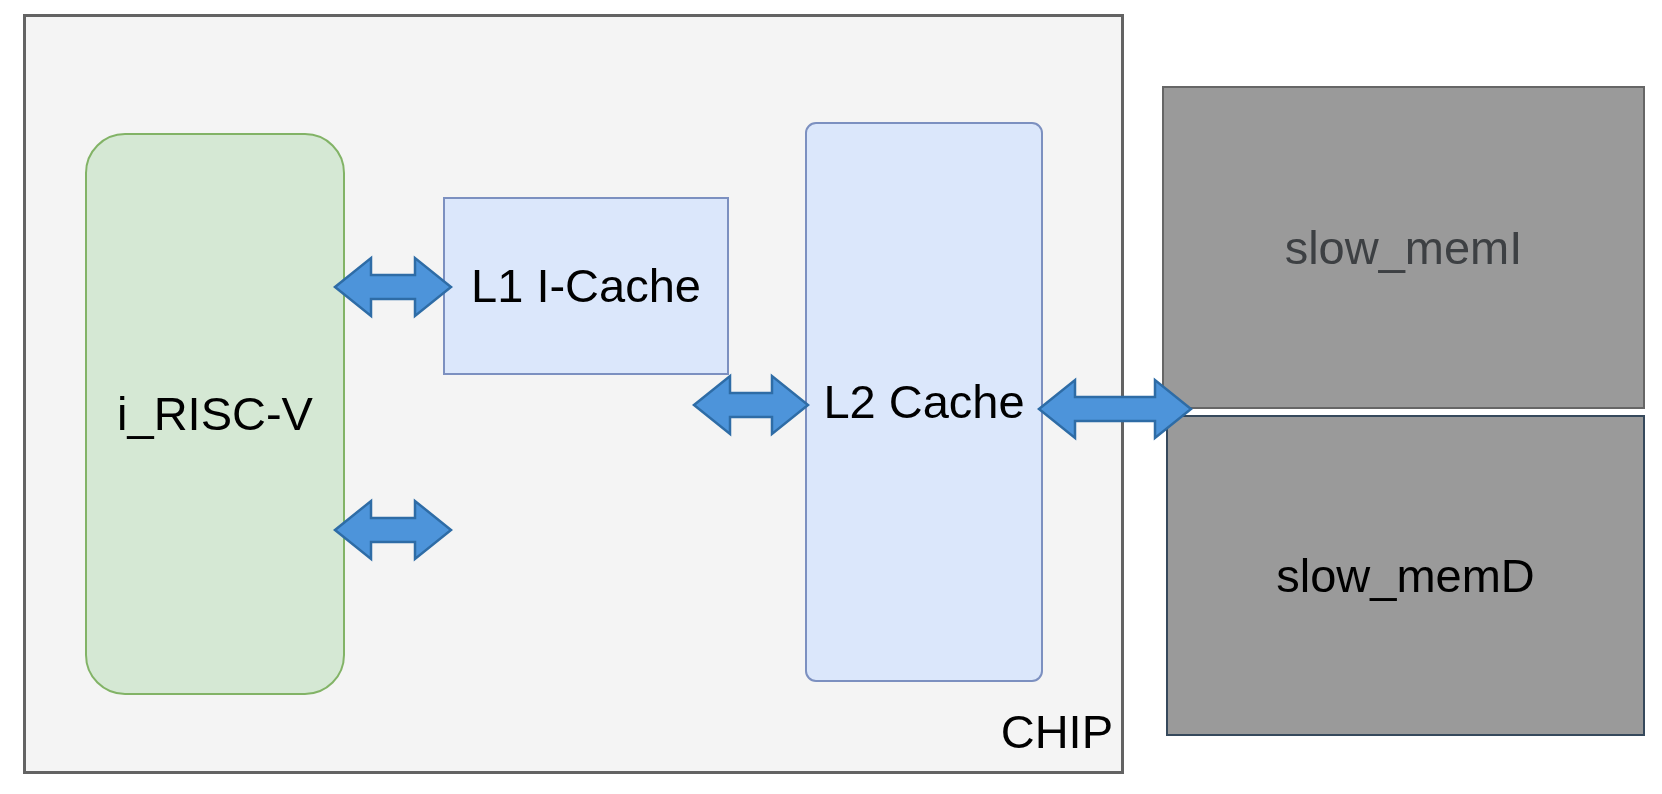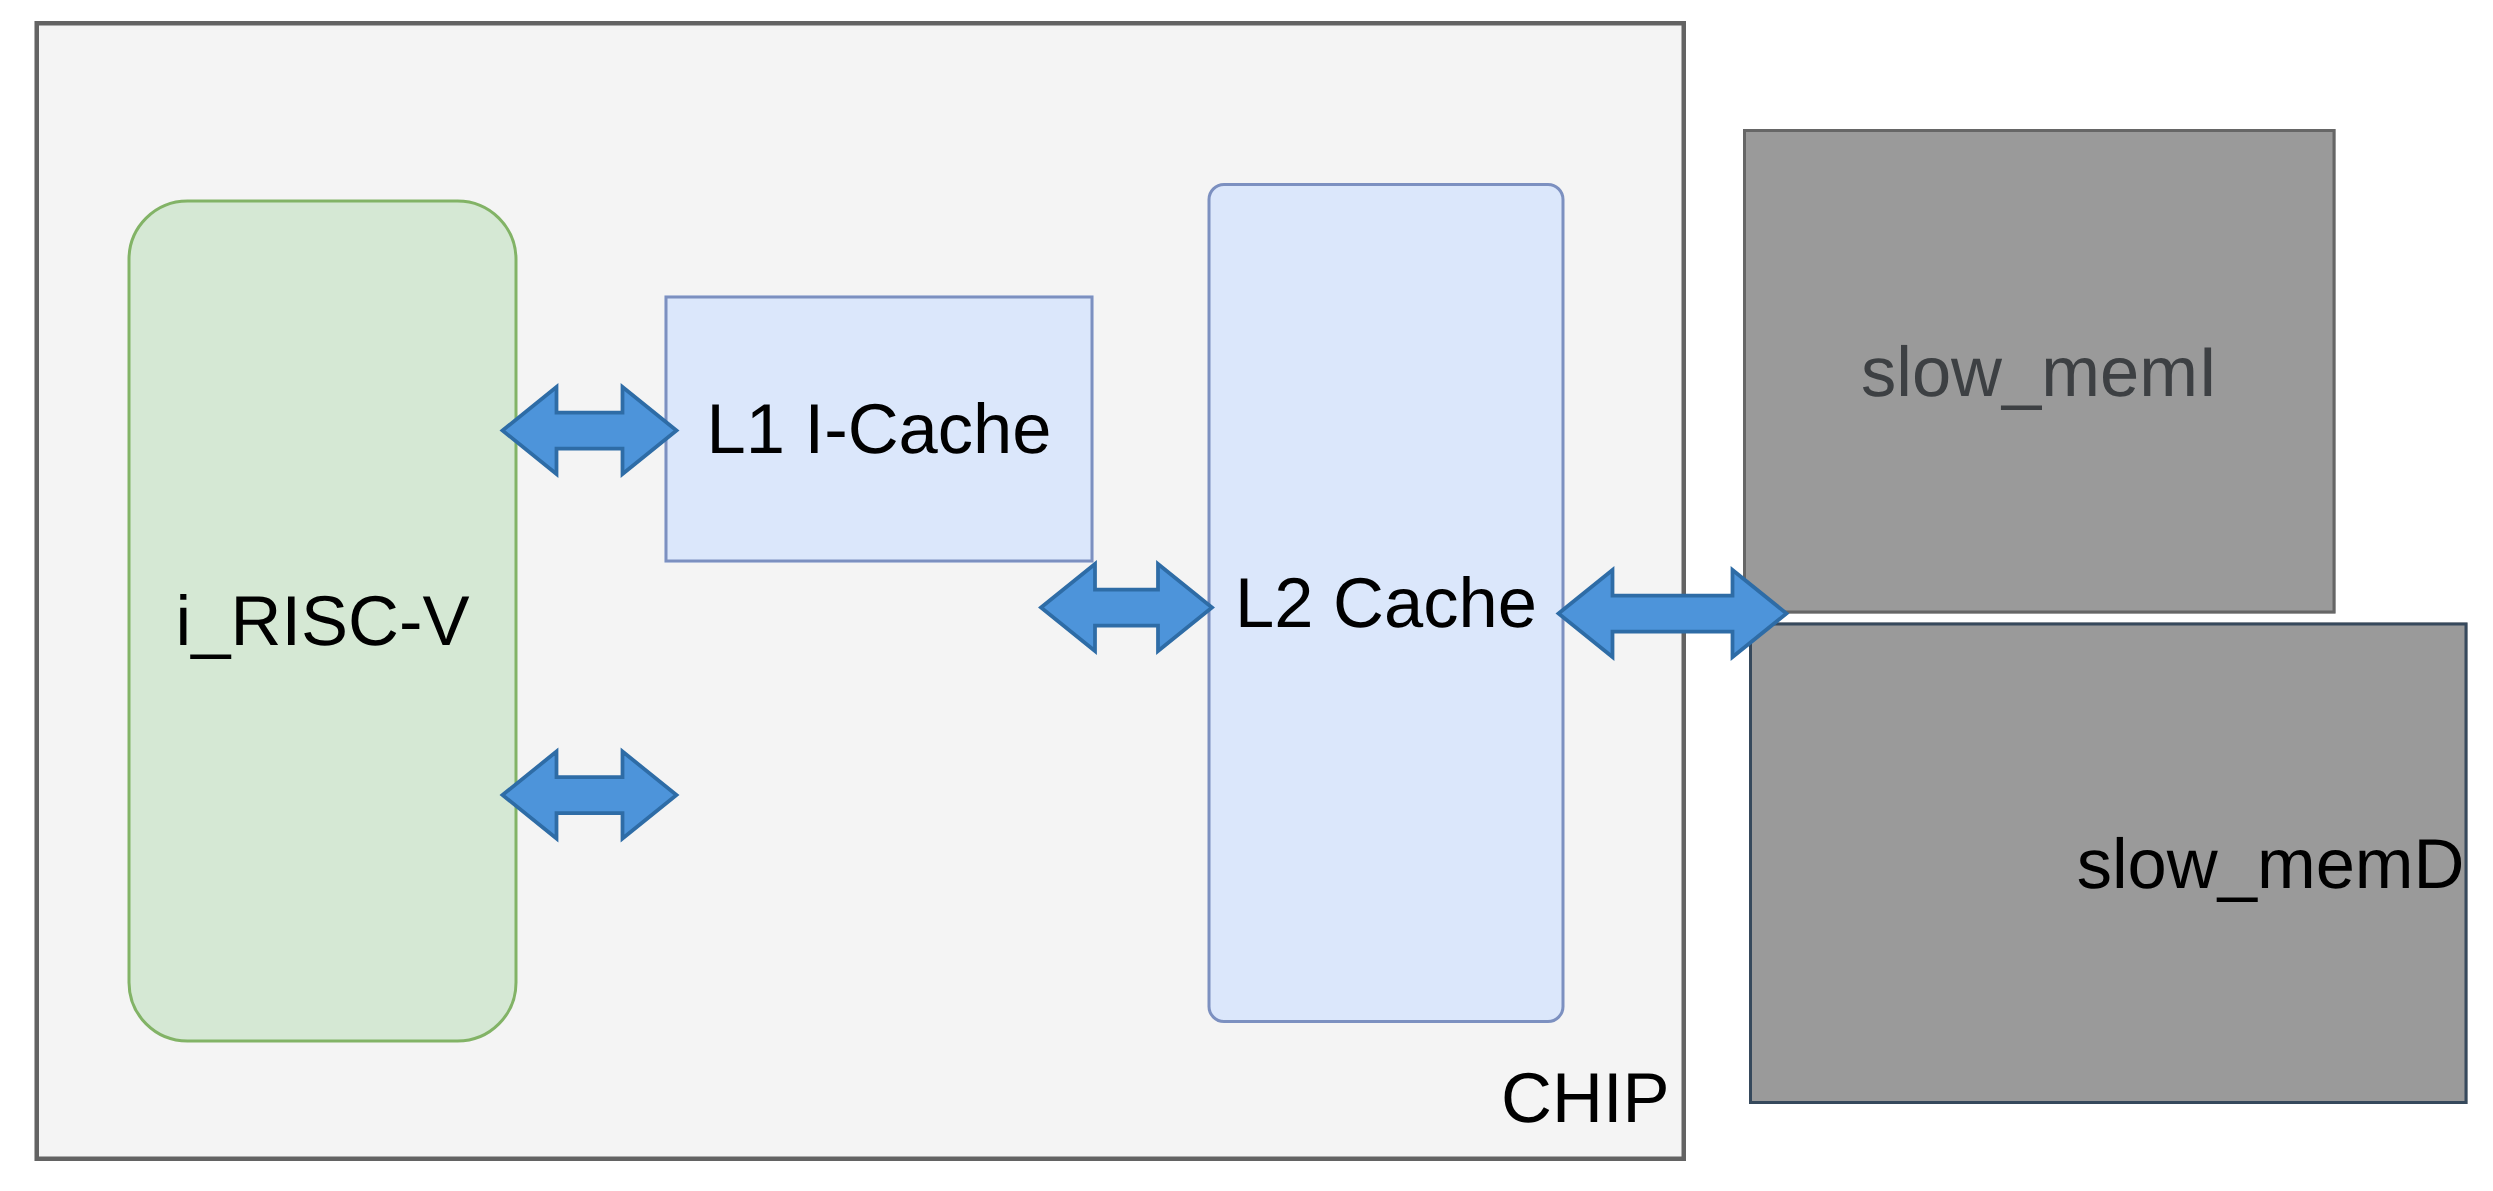--- a/index.html
+++ b/index.html
@@ -61,29 +61,28 @@
   #l1i { left: 443px; top: 197px; width: 286px; height: 178px; }
   #l1d { left: 443px; top: 436px; width: 271px; height: 181px; }
   #l2  { left: 805px; top: 122px; width: 238px; height: 560px; border-radius: 11px; }
 
   
   .mem {
     background: var(--mem_fill, #9a9a9a);
   }
   #memI {
     left: 1162px; top: 86px;
-    width: 395px; height: 323px;
+    width: 483px; height: 323px;
     border: 2px solid var(--memI_stroke, #666666);
   }
   #memI .lbl { color: var(--memI_text, #3d4043); }
   #memD {
     left: 1166px; top: 415px;
     width: 479px; height: 321px;
     border: 2px solid var(--memD_stroke, #36495c);
-    justify-content: flex-end;
   }
   #memD .lbl { color: var(--memD_text, #000000); }
 
   
   .double-arrow {
     position: absolute;
     z-index: 5;
     overflow: visible;
   }
   .double-arrow polygon {

